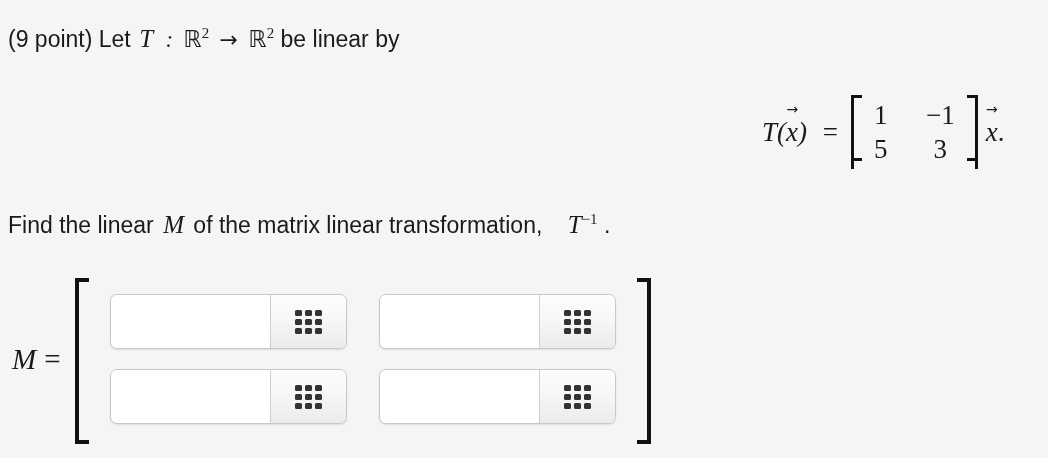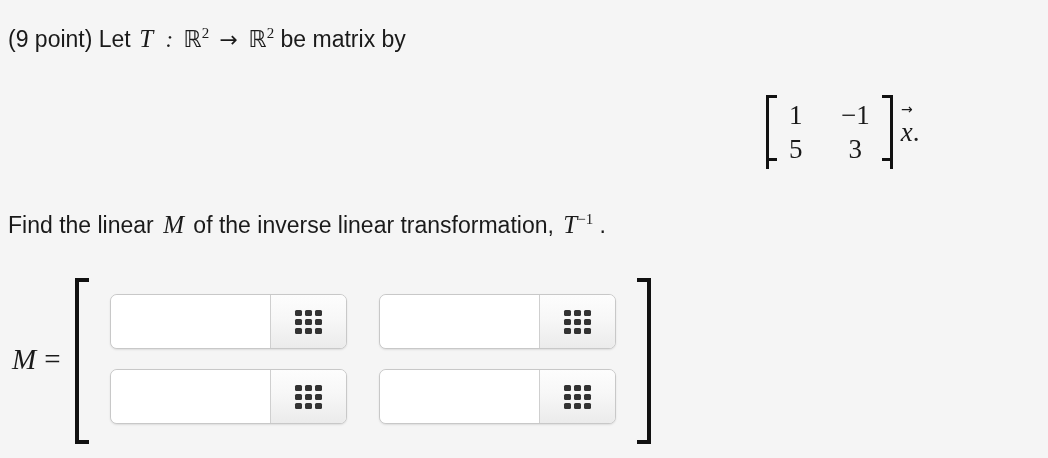--- a/index.html
+++ b/index.html
@@ -135,20 +135,21 @@
     font-family: "Liberation Serif", serif;
     font-style: italic;
     font-size: 25px;
     padding: 0 3px;
   }
   .tinv {
     font-family: "Liberation Serif", serif;
     font-style: italic;
     font-size: 25px;
     padding-left: 3px;
+    margin-left: 16px;
   }
   .tinv .sup { font-size: 15px; }
 
   
   .answer-area {
     position: absolute;
     left: 8px;
     top: 278px;
     display: flex;
     align-items: center;
@@ -235,43 +236,47 @@
 <body>
 
 <div class="prompt-line">
   <span>(9 point)</span>
   <span>Let</span>
   <span class="mvar">T</span>
   <span class="colon ital">:</span>
   <span class="bb">ℝ</span><span class="sup">2</span>
   <span class="arrow">→</span>
   <span class="bb">ℝ</span><span class="sup">2</span>
-  <span>be matrix by</span>
+  <span>be linear by</span>
 </div>
 
 <div class="equation">
+  <span class="eq-lhs">
+    <span>T</span><span>(</span><span class="vecx">x</span><span>)</span>
+    <span class="eq-eqsign">=</span>
+  </span>
 
   <span class="matrix">
     <span class="mbracket left"></span>
     <span class="mgrid">
       <span class="mcell r1c1">1</span>
       <span class="mcell r1c2">−1</span>
       <span class="mcell r2c1">5</span>
       <span class="mcell r2c2">3</span>
     </span>
     <span class="mbracket right"></span>
   </span>
 
   <span class="eq-rhs"><span class="vecx">x</span><span>.</span></span>
 </div>
 
 <div class="find-line">
   <span>Find the linear</span>
   <span class="mvar">M</span>
-  <span>of the inverse linear transformation,</span>
+  <span>of the matrix linear transformation,</span>
   <span class="tinv"><span>T</span><span class="sup">−1</span></span>
   <span>.</span>
 </div>
 
 <div class="answer-area">
   <div class="m-label">
     <span class="mvar">M</span><span class="eqs">=</span>
   </div>
 
   <div class="abracket left"></div>

